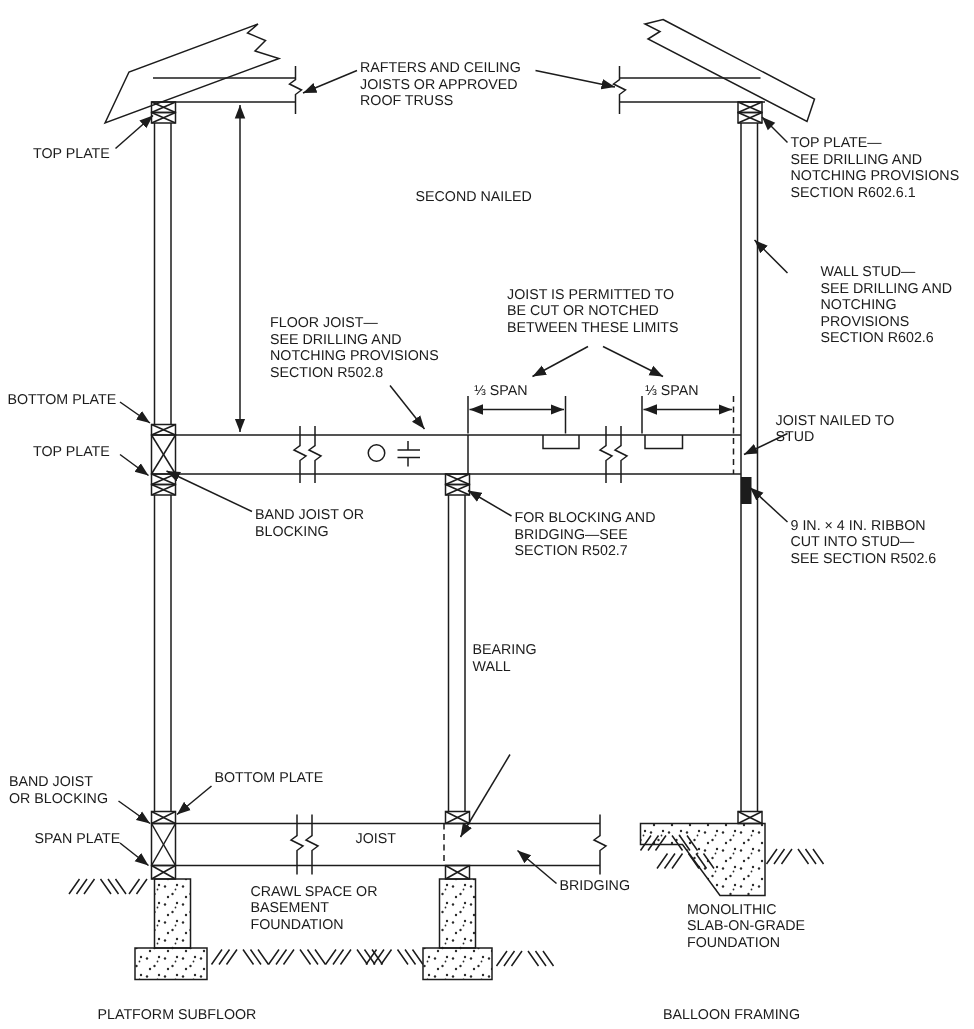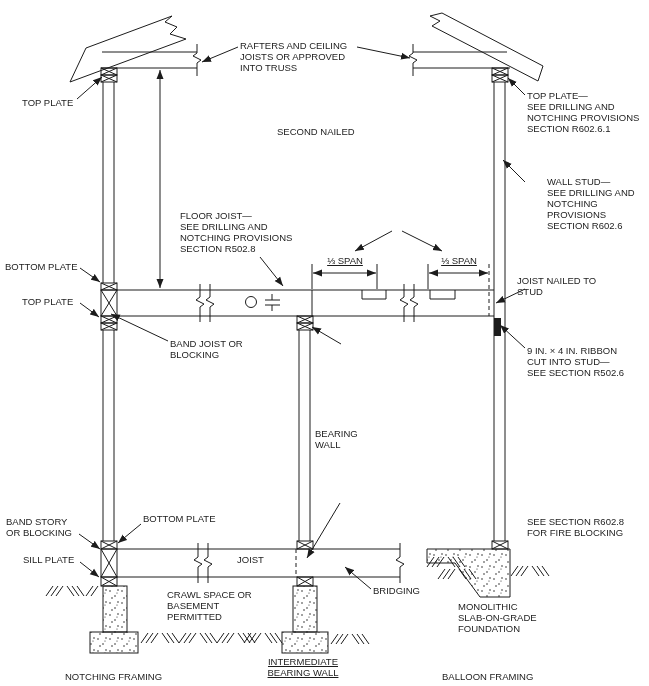--- a/index.html
+++ b/index.html
@@ -1,21 +1,21 @@
 <!DOCTYPE html>
 <html><head>
 <meta charset="utf-8">
 <style>
   html,body{margin:0;padding:0;background:#fff;}
   #page{position:relative;width:649px;height:686px;background:#fff;overflow:hidden;
         font-family:"Liberation Sans",sans-serif;}
   #linework{position:absolute;left:0;top:0;}
   .lbl{position:absolute;font-size:9.5px;line-height:11px;color:#1c1c1c;
        white-space:pre-line;letter-spacing:0;}
-  .ctr{text-align:center;text-decoration:underline;}
+  .ctr{text-align:left;}
 </style>
 </head>
 <body>
 
 <div id="page">
 
 <svg id="linework" width="649" height="686" viewBox="0 0 649 686" fill="none" stroke="#1c1c1c" stroke-width="1">
   <defs>
     <marker id="ah" markerWidth="10" markerHeight="8" refX="9" refY="4" orient="auto-start-reverse" markerUnits="userSpaceOnUse">
       <path d="M0,0.5 L9,4 L0,7.5 Z" fill="#1c1c1c" stroke="none"></path>
@@ -192,59 +192,61 @@
     <path d="M141,524 L118,543" marker-end="url(#ah)"></path>
     <path d="M80,562 L99,577" marker-end="url(#ah)"></path>
     <path d="M340,503 L307,558" marker-end="url(#ah)"></path>
     <path d="M371,589 L345,567" marker-end="url(#ah)"></path>
   </g>
 </svg>
 
 <div class="lbl" style="left:22px;top:97px">TOP PLATE</div>
 <div class="lbl" style="left:240px;top:40px">RAFTERS AND CEILING
 JOISTS OR APPROVED
-INTO TRUSS</div>
+ROOF TRUSS</div>
 <div class="lbl" style="left:277px;top:126px">SECOND NAILED</div>
 <div class="lbl" style="left:527px;top:90px">TOP PLATE—
 SEE DRILLING AND
 NOTCHING PROVISIONS
 SECTION R602.6.1</div>
 <div class="lbl" style="left:547px;top:176px">WALL STUD—
 SEE DRILLING AND
 NOTCHING PROVISIONS
 SECTION R602.6</div>
+<div class="lbl" style="left:338px;top:191px">JOIST IS PERMITTED TO
+BE CUT OR NOTCHED
+BETWEEN THESE LIMITS</div>
 <div class="lbl" style="left:180px;top:210px">FLOOR JOIST—
 SEE DRILLING AND
 NOTCHING PROVISIONS
 SECTION R502.8</div>
 <div class="lbl ctr" style="left:316px;top:255px;width:58px">⅓ SPAN</div>
 <div class="lbl ctr" style="left:430px;top:255px;width:58px">⅓ SPAN</div>
 <div class="lbl" style="left:5px;top:261px">BOTTOM PLATE</div>
 <div class="lbl" style="left:22px;top:296px">TOP PLATE</div>
 <div class="lbl" style="left:517px;top:275px">JOIST NAILED TO
 STUD</div>
 <div class="lbl" style="left:170px;top:338px">BAND JOIST OR
 BLOCKING</div>
+<div class="lbl" style="left:343px;top:340px">FOR BLOCKING AND
+BRIDGING—SEE
+SECTION R502.7</div>
 <div class="lbl" style="left:527px;top:345px">9 IN. × 4 IN. RIBBON
 CUT INTO STUD—
 SEE SECTION R502.6</div>
 <div class="lbl" style="left:315px;top:428px">BEARING
 WALL</div>
-<div class="lbl" style="left:6px;top:516px">BAND STORY
+<div class="lbl" style="left:6px;top:516px">BAND JOIST
 OR BLOCKING</div>
 <div class="lbl" style="left:143px;top:513px">BOTTOM PLATE</div>
-<div class="lbl" style="left:527px;top:516px">SEE SECTION R602.8
-FOR FIRE BLOCKING</div>
-<div class="lbl" style="left:23px;top:554px">SILL PLATE</div>
+<div class="lbl" style="left:23px;top:554px">SPAN PLATE</div>
 <div class="lbl" style="left:237px;top:554px">JOIST</div>
 <div class="lbl" style="left:167px;top:589px">CRAWL SPACE OR
 BASEMENT
-PERMITTED</div>
+FOUNDATION</div>
 <div class="lbl" style="left:373px;top:585px">BRIDGING</div>
 <div class="lbl" style="left:458px;top:601px">MONOLITHIC
 SLAB-ON-GRADE
 FOUNDATION</div>
-<div class="lbl" style="left:65px;top:671px">NOTCHING FRAMING</div>
-<div class="lbl ctr" style="left:258px;top:656px;width:90px">INTERMEDIATE
-BEARING WALL</div>
+<div class="lbl" style="left:65px;top:671px">PLATFORM SUBFLOOR</div>
 <div class="lbl" style="left:442px;top:671px">BALLOON FRAMING</div>
 
 </div>
 
 </body></html>

